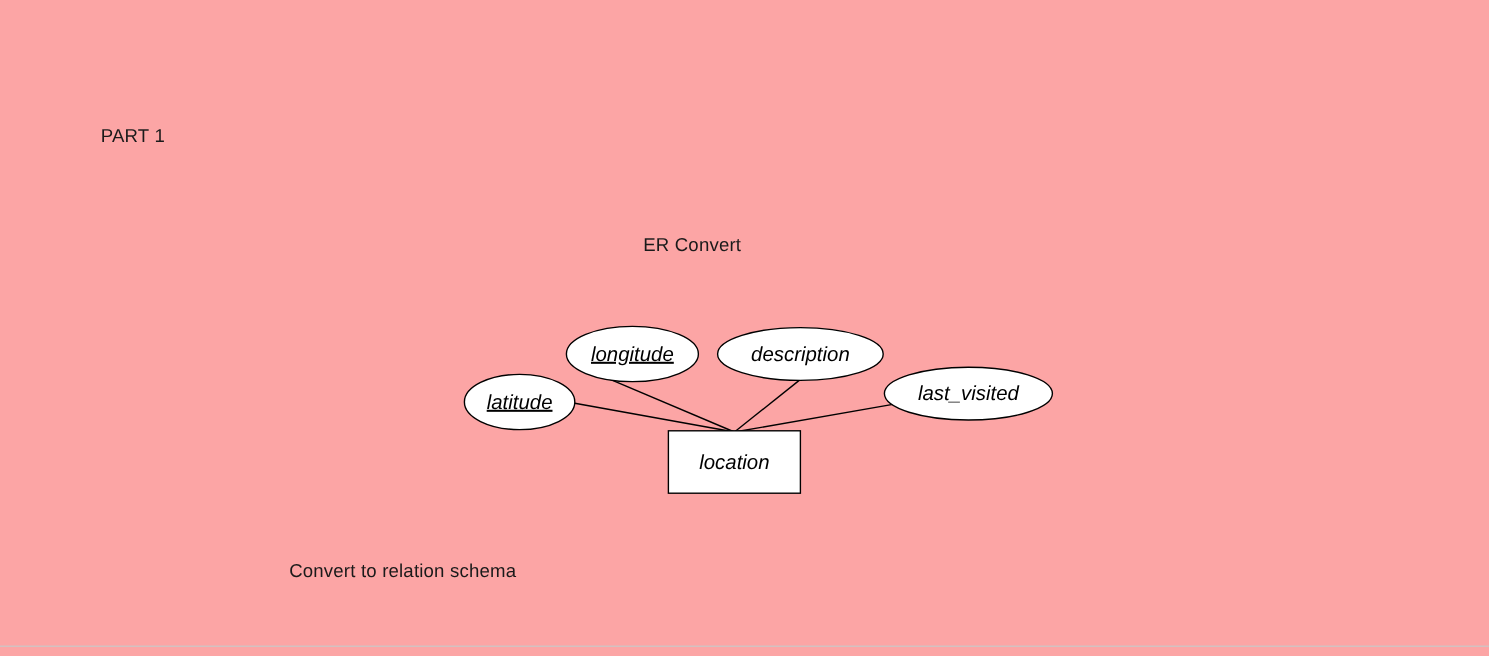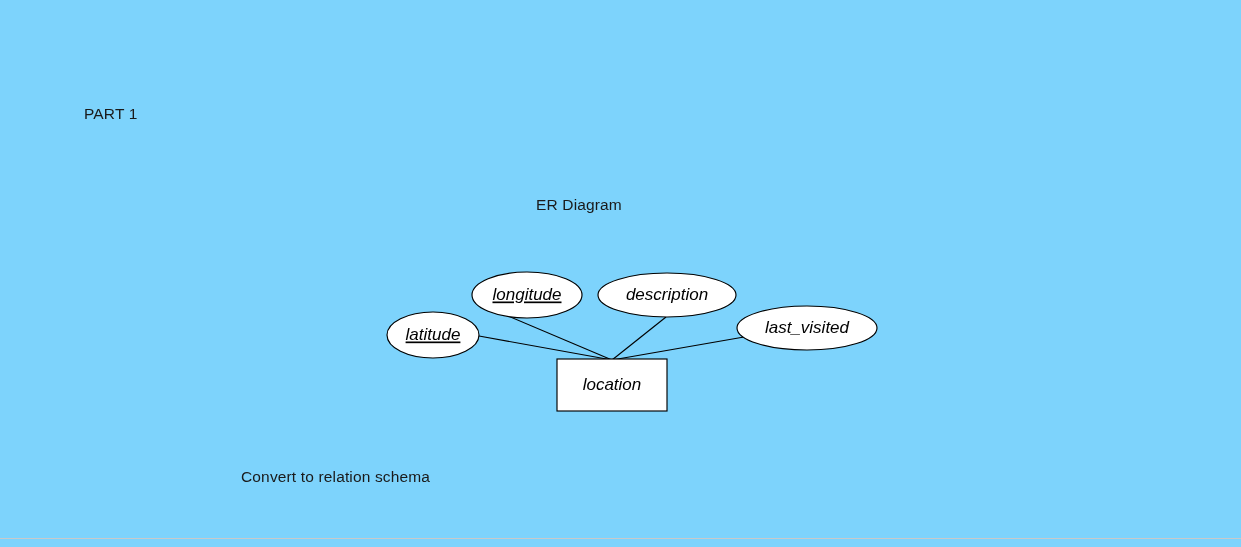--- a/index.html
+++ b/index.html
@@ -11,21 +11,21 @@
   body {
     font-family: "Liberation Sans", sans-serif;
     color: #000000;
     -webkit-font-smoothing: antialiased;
   }
 
   #page {
     position: relative;
     width: 1241px;
     height: 547px;
-    background: #7dd3fc;
+    background: #fca5a5;
     overflow: hidden;
   }
 
   
   .doc-text {
     position: absolute;
     font-family: "Liberation Sans", sans-serif;
     font-size: 15.5px;
     color: #1a1a1a;
     white-space: nowrap;
@@ -90,21 +90,21 @@
     background: #c9c9c9;
   }
 </style>
 </head>
 <body>
 
 <div id="page">
 
   <div class="doc-text" id="part-label">PART 1</div>
 
-  <div class="doc-text" id="diagram-title">ER Diagram</div>
+  <div class="doc-text" id="diagram-title">ER Convert</div>
 
   <svg id="er-canvas" viewBox="0 0 1241 547">
 
     <g>
       <line class="er-link" x1="479" y1="336" x2="612" y2="360"></line>
       <line class="er-link" x1="508" y1="316" x2="612" y2="360"></line>
       <line class="er-link" x1="666" y1="317" x2="612" y2="360"></line>
       <line class="er-link" x1="744" y1="337" x2="612" y2="360"></line>
     </g>
 

